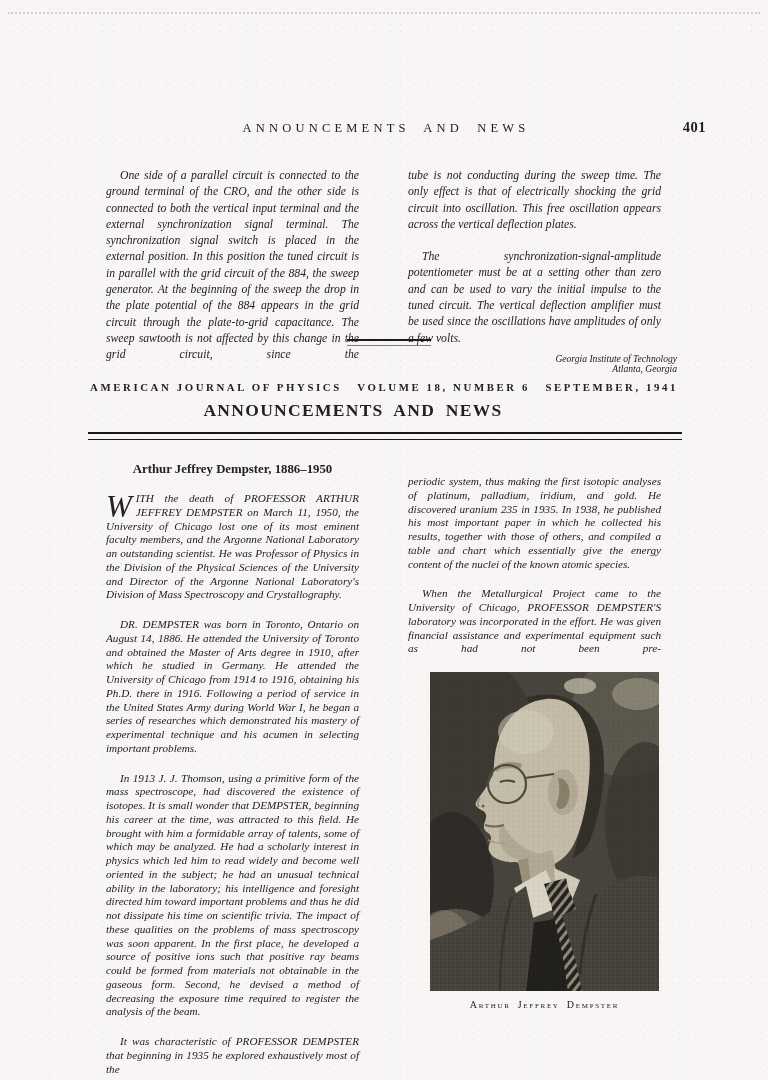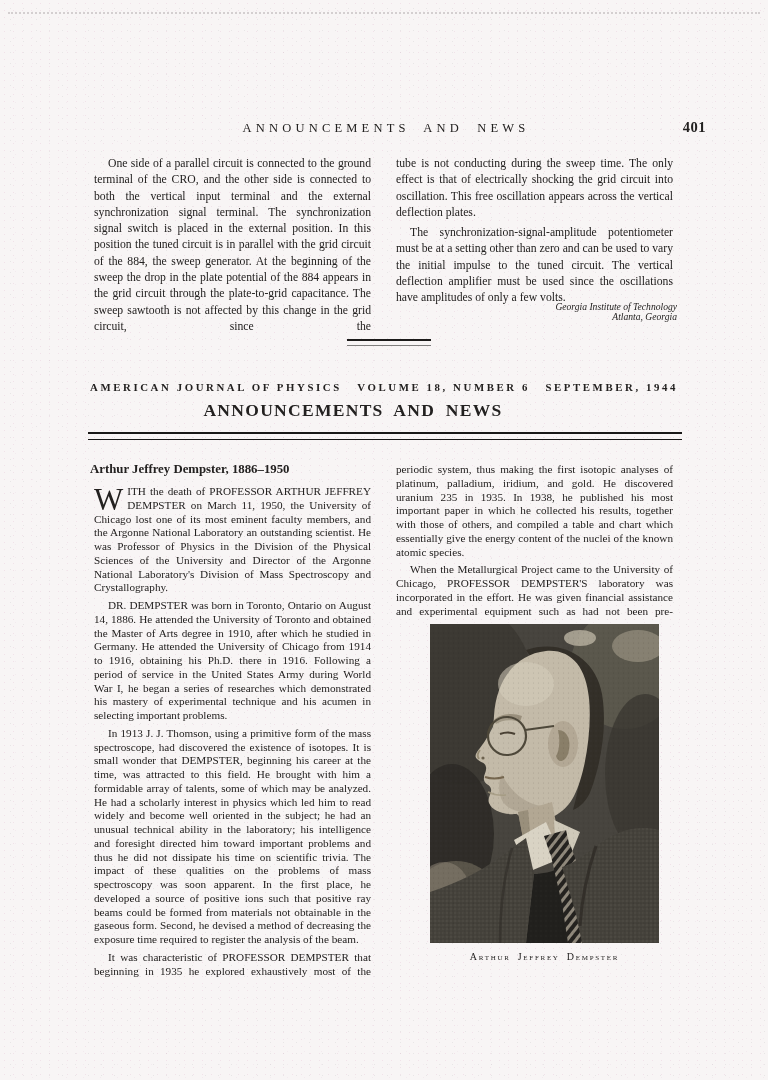--- a/index.html
+++ b/index.html
@@ -19,21 +19,21 @@
   .top-dotline { position:absolute; top:12px; left:8px; width:752px; border-top:2px dotted rgba(128,120,124,0.30); }
 
   .running-head {
     position:absolute; top:121px; left:90px; width:592px; text-align:center;
     font-size:12.5px; letter-spacing:4.2px; word-spacing:7px; white-space:nowrap;
   }
   .page-num { position:absolute; top:119px; right:89px; font-size:14.5px; font-weight:bold; letter-spacing:0.5px; }
 
   .cols { display:flex; gap:17px; }
   .col { width:285px; }
-  p { margin:4px; text-align:justify; }
+  p { margin:16px; text-align:justify;font-style:italic; }
   .indent { text-indent:14px; }
   .cont-end { text-align-last:justify; }
 
   .cols-top { position:absolute; top:152px; left:90px; width:587px; font-size:11.7px; line-height:16.3px; }
   .sig { text-align:right; font-variant:small-caps; font-size:11.5px; letter-spacing:1px; padding-right:8px; margin-top:1px; }
   .affil { font-style:italic; font-size:9.6px; line-height:10.4px; margin-top:-9px;text-align:right; }
   .affil div { white-space:nowrap; }
 
   .mid-rule { position:absolute; top:339px; left:347px; width:84px; height:4px;
     border-top:2.2px solid #1c1b1a; border-bottom:1px solid rgba(28,27,26,0.55); }
@@ -41,21 +41,21 @@
   .masthead { position:absolute; top:381px; left:90px; width:588px; display:flex; justify-content:space-between;
     font-size:10.8px; font-weight:bold; letter-spacing:2.6px; white-space:nowrap; }
 
   .section-title { position:absolute; top:400px; left:0; width:768px; text-align:center;
     font-size:17.5px; font-weight:bold; letter-spacing:1.3px; word-spacing:5px; transform:translateX(-31px); }
 
   .double-rule { position:absolute; top:432px; left:88px; width:594px; height:5px;
     border-top:2.4px solid #191817; border-bottom:1.6px solid #191817; }
 
   .cols-article { position:absolute; top:459px; left:90px; width:587px; font-size:11.2px; line-height:13.75px; }
-  .article-heading { text-align:left; font-weight:bold; font-size:12.8px; line-height:14px; margin:3px 0 9px; }
+  .article-heading { text-align:center; font-weight:bold; font-size:12.8px; line-height:14px; margin:3px 0 9px; }
   .dropcap { float:left; font-size:31px; line-height:25px; padding:2px 4px 0 0; }
 
   .photo-wrap { margin:6px 0 0 38px; width:229px; }
   .photo { width:229px; height:319px; display:block; }
   .photo-caption { text-align:center; font-variant:small-caps; font-size:10px; letter-spacing:1.7px; word-spacing:3px; margin-top:7px; }
 </style>
 </head>
 <body>
 
 <div class="page">
@@ -77,21 +77,21 @@
         <div>Atlanta, Georgia</div>
       </div>
     </div>
   </div>
 
   <div class="mid-rule"></div>
 
   <div class="masthead">
     <span>AMERICAN JOURNAL OF PHYSICS</span>
     <span>VOLUME 18, NUMBER 6</span>
-    <span>SEPTEMBER, 1944</span>
+    <span>SEPTEMBER, 1941</span>
   </div>
 
   <div class="section-title">ANNOUNCEMENTS AND NEWS</div>
   <div class="double-rule"></div>
 
   <div class="cols cols-article">
     <div class="col">
       <div class="article-heading">Arthur Jeffrey Dempster, 1886–1950</div>
       <p><span class="dropcap">W</span><span>ITH the death of PROFESSOR ARTHUR JEFFREY DEMPSTER on March 11, 1950, the University of Chicago lost one of its most eminent faculty members, and the Argonne National Laboratory an outstanding scientist. He was Professor of Physics in the Division of the Physical Sciences of the University and Director of the Argonne National Laboratory's Division of Mass Spectroscopy and Crystallography.</span></p>
       <p class="indent">DR. DEMPSTER was born in Toronto, Ontario on August 14, 1886. He attended the University of Toronto and obtained the Master of Arts degree in 1910, after which he studied in Germany. He attended the University of Chicago from 1914 to 1916, obtaining his Ph.D. there in 1916. Following a period of service in the United States Army during World War I, he began a series of researches which demonstrated his mastery of experimental technique and his acumen in selecting important problems.</p>

